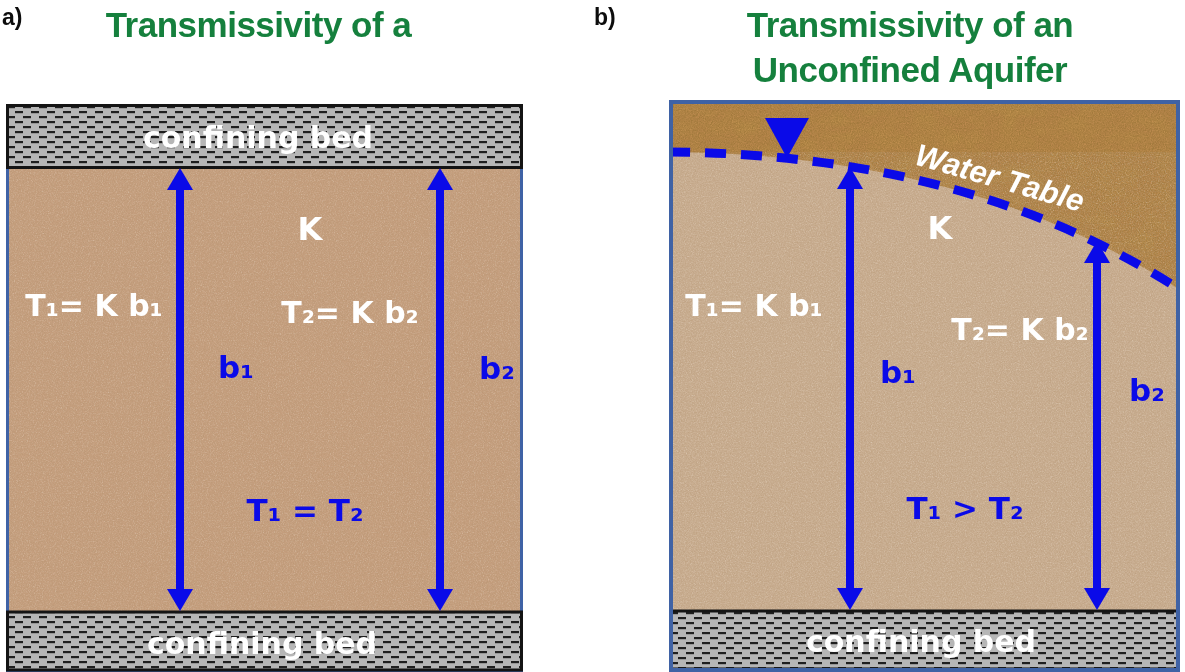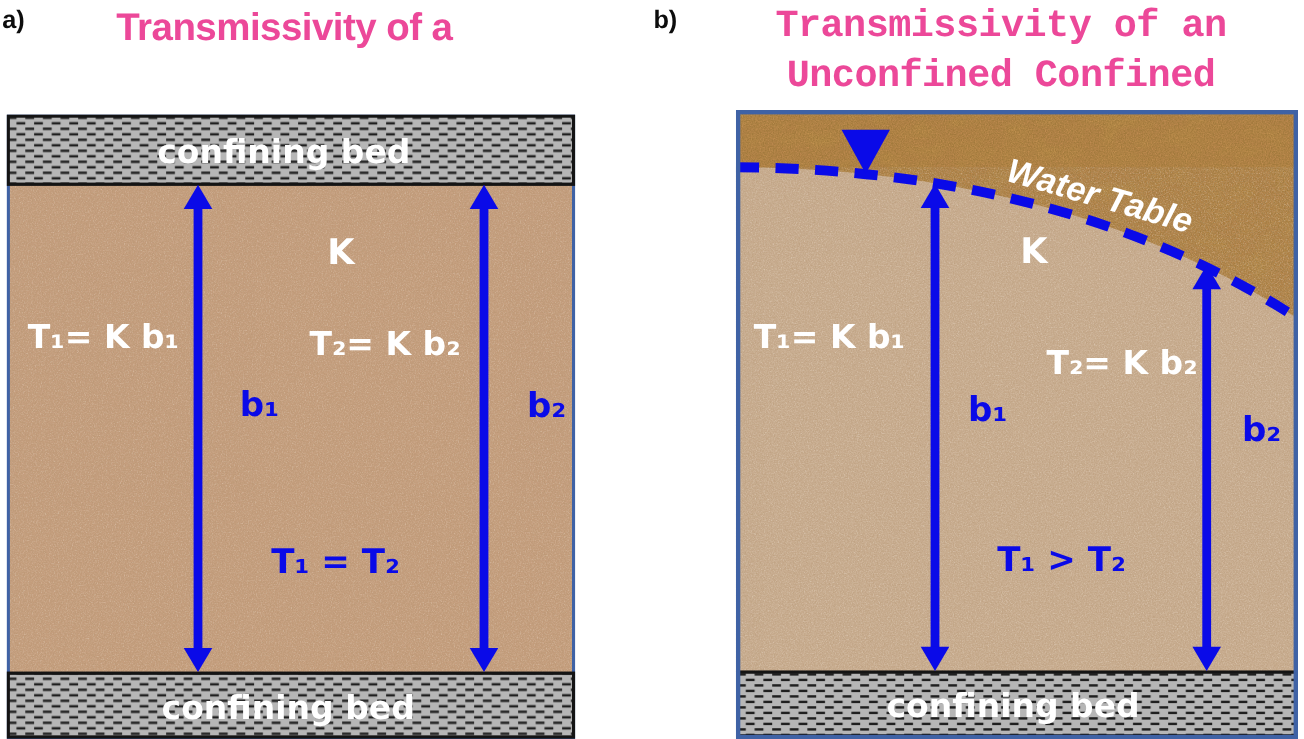--- a/index.html
+++ b/index.html
@@ -1,20 +1,20 @@
 <!DOCTYPE html>
 <html><head>
 <meta charset="utf-8">
 <style>
   html,body{margin:0;padding:0;background:#ffffff;}
   .stage{position:relative;width:1185px;height:672px;background:#ffffff;overflow:hidden;
          font-family:"Liberation Sans",sans-serif;}
   .panel-label{position:absolute;top:4px;font-weight:bold;font-size:23px;color:#0d0d0d;}
   .title{position:absolute;top:2px;text-align:center;font-weight:bold;font-size:35px;
-         line-height:45px;color:#ec4899;letter-spacing:-0.5px;}
+         line-height:45px;color:#15803d;letter-spacing:-0.5px;}
   svg{position:absolute;display:block;}
   text{font-family:"DejaVu Sans","Liberation Sans",sans-serif;}
   .formula{fill:#ffffff;font-weight:bold;font-size:30px;}
   .kLabel{fill:#ffffff;font-weight:bold;font-size:32px;}
   .bLabel{fill:#0a0ae8;font-weight:bold;font-size:31px;}
   .relation{fill:#0a0ae8;font-weight:bold;font-size:31px;}
   .bedLabel{fill:#ffffff;font-weight:bold;font-size:30px;}
   .wtLabel{fill:#ffffff;font-weight:bold;font-style:italic;font-size:31px;
            font-family:"Liberation Sans",sans-serif;}
 </style>
@@ -79,23 +79,23 @@
     <text class="kLabel" x="304" y="136" text-anchor="middle">K</text>
     <text class="formula" x="88" y="212" text-anchor="middle">T₁= K b₁</text>
     <text class="formula" x="344" y="219" text-anchor="middle">T₂= K b₂</text>
     <text class="bLabel" x="212" y="274" text-anchor="start">b₁</text>
     <text class="bLabel" x="473" y="275" text-anchor="start">b₂</text>
     <text class="relation" x="299" y="417" text-anchor="middle">T₁ = T₂</text>
   </svg>
 
   <div class="panel-label" style="left:594px;">b)</div>
 
-  <div class="title" style="left:640px;width:540px;font-family:Liberation Mono, monospace;">
+  <div class="title" style="left:640px;width:540px;">
     <div>Transmissivity of an</div>
-    <div>Unconfined Confined</div>
+    <div>Unconfined Aquifer</div>
   </div>
 
   <svg style="left:669px;top:100px;" width="511" height="572" viewBox="0 0 511 572">
     <defs>
       <pattern id="hatchB" width="16" height="10" patternUnits="userSpaceOnUse">
         <rect width="16" height="10" fill="#b6b6b6"></rect>
         <rect x="1" y="2" width="8" height="2.2" fill="#1f1f1f"></rect>
         <rect x="-7" y="7" width="8" height="2.2" fill="#1f1f1f"></rect>
         <rect x="9" y="7" width="8" height="2.2" fill="#1f1f1f"></rect>
       </pattern>

